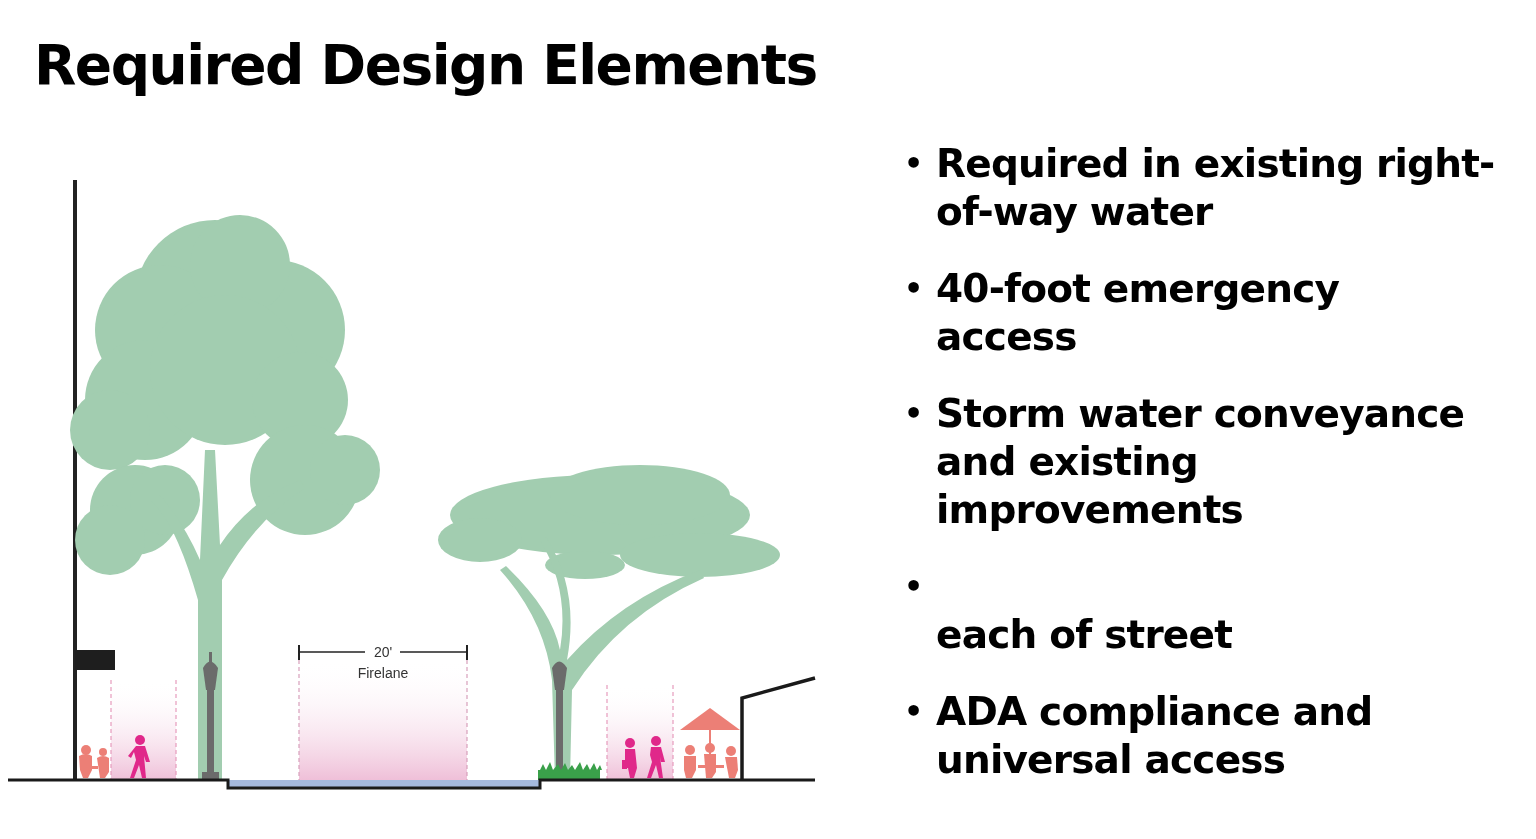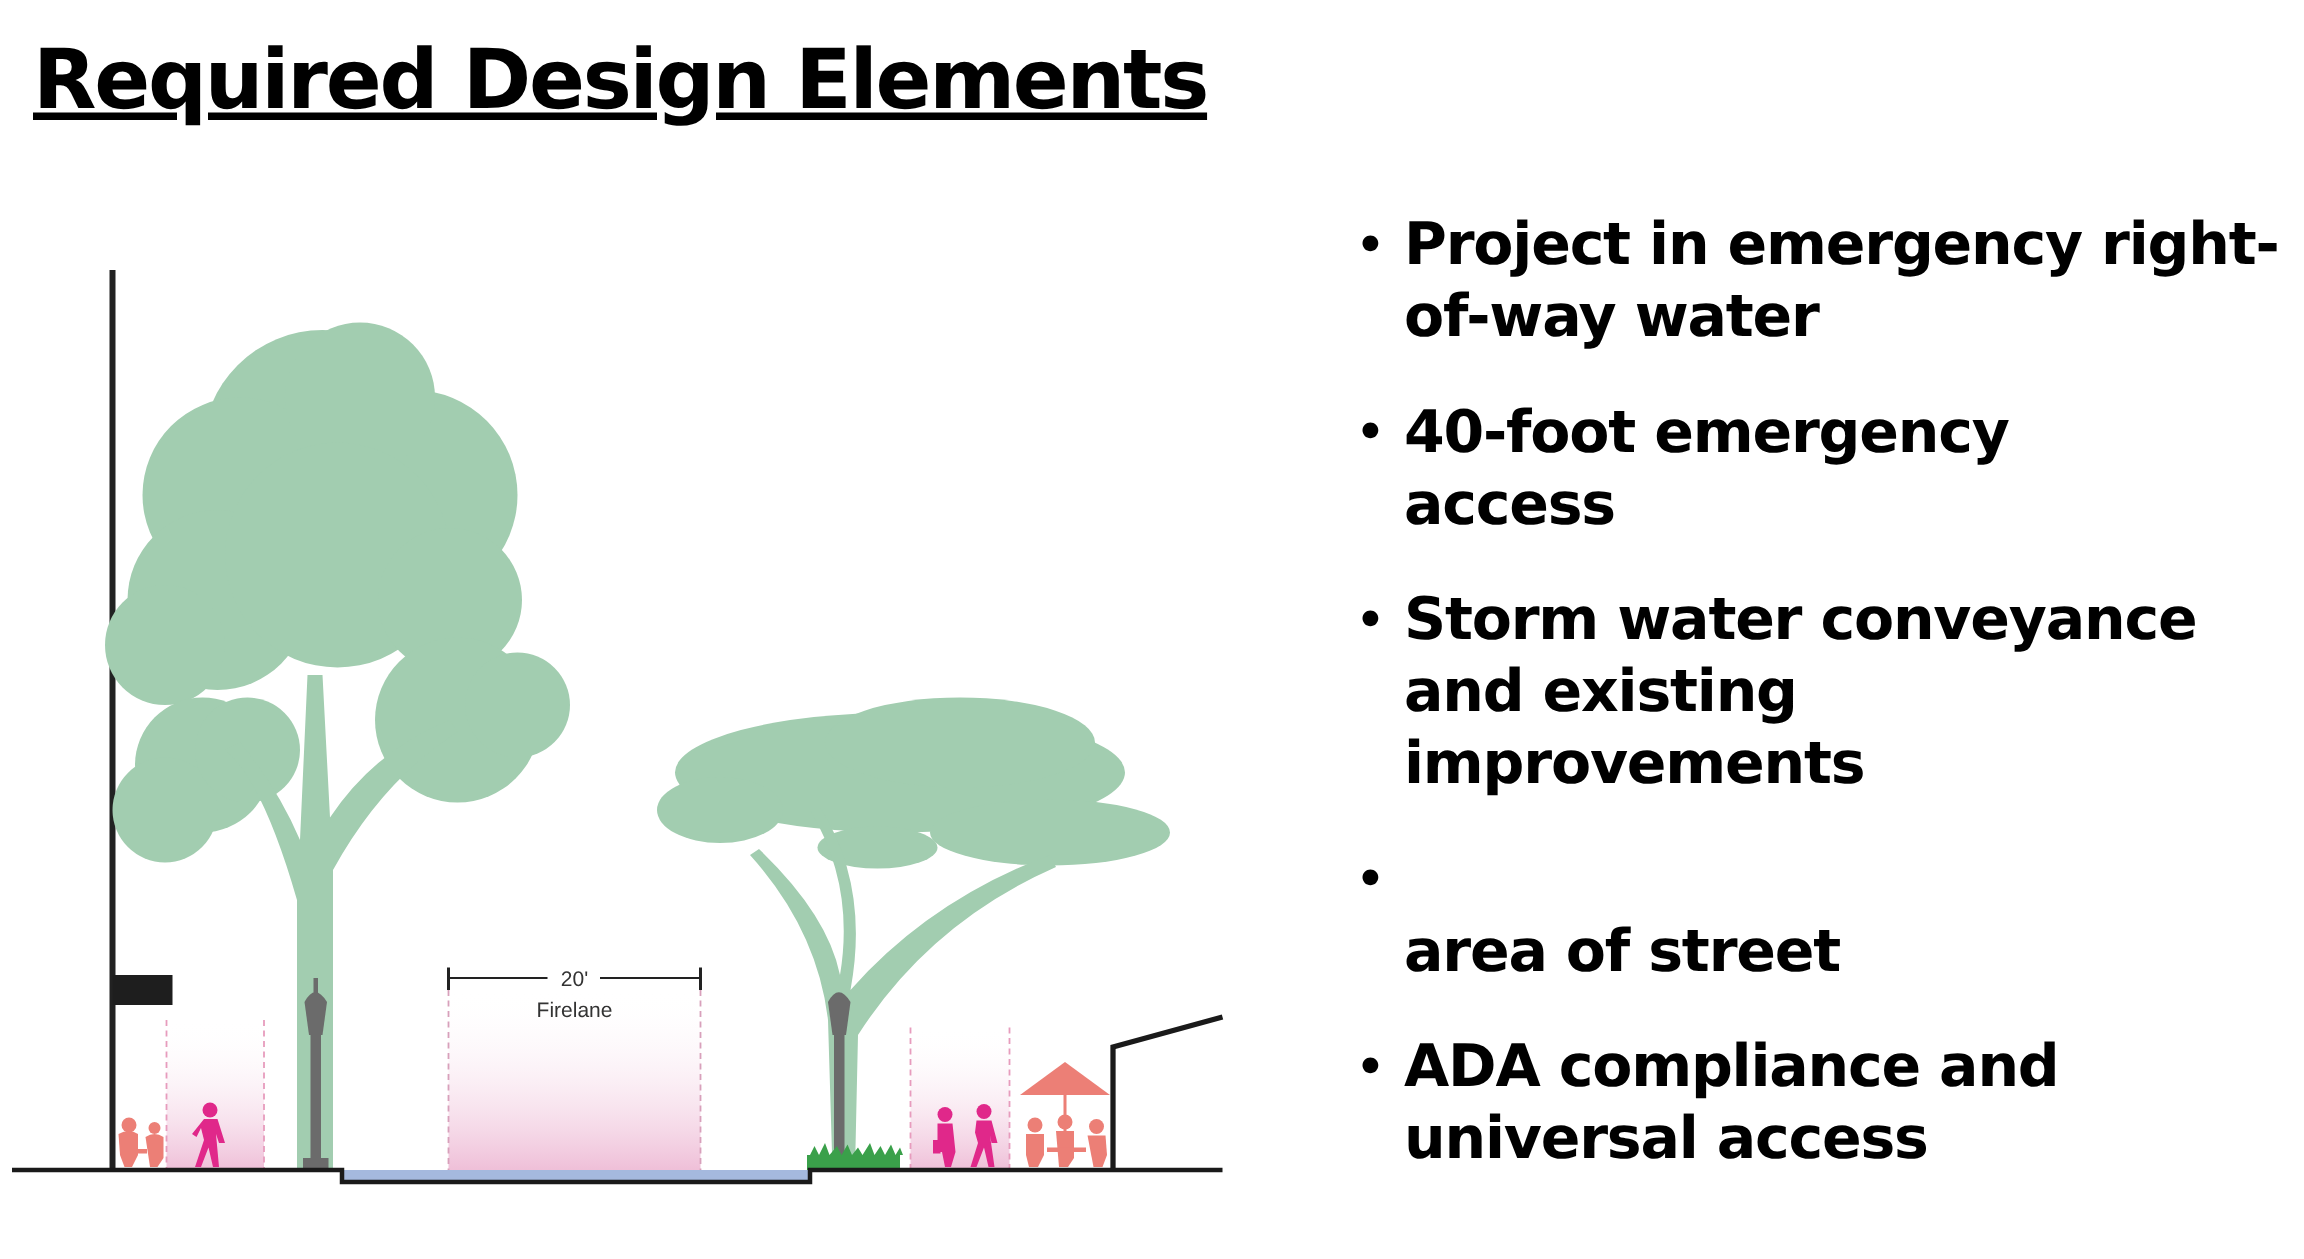--- a/index.html
+++ b/index.html
@@ -1,17 +1,17 @@
 <!DOCTYPE html>
 <html><head>
 <meta charset="utf-8">
 <style>
   html, body { margin:0; padding:0; background:#ffffff; }
   body { width:1536px; height:839px; position:relative; overflow:hidden; font-family:"DejaVu Sans", sans-serif; color:#000; }
-  .title { position:absolute; left:22px; top:18px; font-size:55px; font-weight:bold; letter-spacing:-1.5px; line-height:70px; margin:0;text-decoration:underline; }
+  .title { position:absolute; left:22px; top:18px; font-size:55px; font-weight:bold; letter-spacing:-1.5px; line-height:70px; margin:12px; }
   .diagram { position:absolute; left:0; top:160px; width:830px; height:650px; }
   .bullets { position:absolute; left:900px; top:140px; width:630px; list-style:none; margin:0; padding:0; }
   .bullets li { position:relative; padding-left:36px; font-size:39px; font-weight:bold; line-height:48px; letter-spacing:-0.8px; margin-bottom:29px; }
   .bullets li .dot { position:absolute; left:4px; top:0; font-size:30px; }
   .dim-label { font-family:"Liberation Sans", sans-serif; font-size:14px; fill:#333; }
 </style>
 </head>
 <body>
 
 <h1 class="title">Required Design Elements</h1>
@@ -138,37 +138,37 @@
 
   <g>
     <rect x="229" y="780" width="310" height="8" fill="#a5b9de"></rect>
     <polyline points="8,780 228,780 228,788 540,788 540,780 815,780" fill="none" stroke="#1a1a1a" stroke-width="3"></polyline>
   </g>
 </svg>
 
 <ul class="bullets">
   <li>
     <span class="dot">•</span>
-    <span>Project in emergency right-</span><br>
+    <span>Required in existing right-</span><br>
     <span>of-way water</span>
   </li>
   <li>
     <span class="dot">•</span>
     <span>40-foot emergency</span><br>
     <span>access</span>
   </li>
   <li>
     <span class="dot">•</span>
     <span>Storm water conveyance</span><br>
     <span>and existing</span><br>
     <span>improvements</span>
   </li>
   <li>
     <span class="dot">•</span>
     <br>
-    <span>area of street</span>
+    <span>each of street</span>
   </li>
   <li>
     <span class="dot">•</span>
     <span>ADA compliance and</span><br>
     <span>universal access</span>
   </li>
 </ul>
 
 </body></html>

